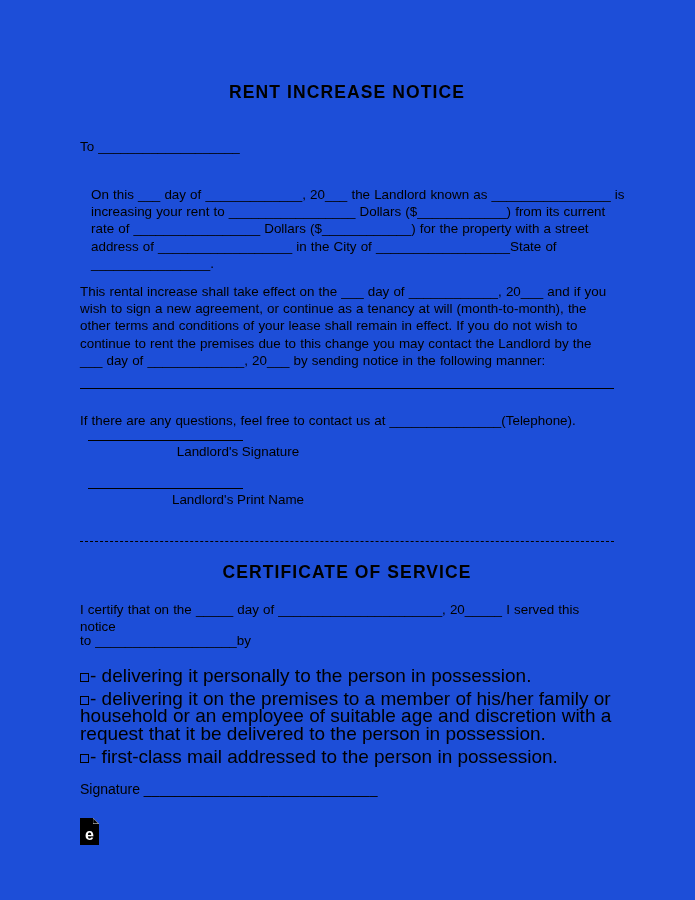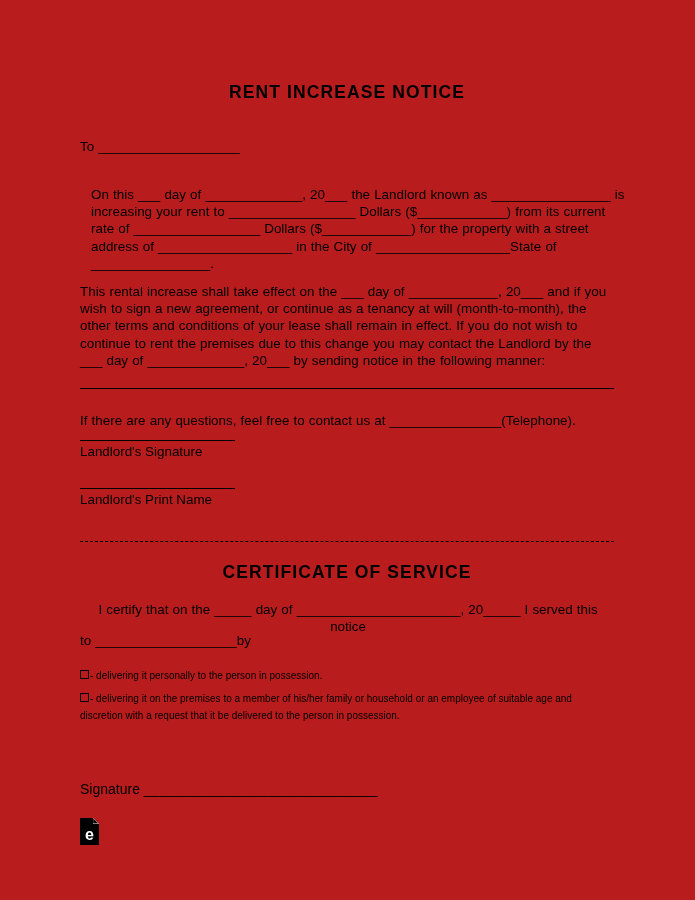--- a/index.html
+++ b/index.html
@@ -12,21 +12,21 @@
     width: 695px;
     height: 900px;
     font-family: "Liberation Sans", sans-serif;
     color: #000000;
     -webkit-font-smoothing: antialiased;
   }
   .page {
     position: relative;
     width: 695px;
     height: 900px;
-    background: #b91c1c;
+    background: #1d4ed8;
     box-sizing: border-box;
   }
   .content {
     position: absolute;
     left: 80px;
     top: 0;
     width: 534px;
   }
 
   
@@ -59,21 +59,21 @@
     top: 388px;
     left: 0;
     width: 534px;
     border-top: 1px solid #000;
     height: 0;
   }
 
   .questions { position: absolute; top: 412px; left: 0; width: 536px; }
 
   
-  .sig-block { position: absolute; left: 0; width: 300px; }
+  .sig-block { position: absolute; left: 8px; width: 300px; text-align: center; }
   .sig-1 { top: 440px; }
   .sig-2 { top: 488px; }
   .sig-rule {
     width: 155px;
     border-top: 1px solid #000;
     height: 0;
     margin: 0 0 2px 0;
   }
   .sig-label {
     font-size: 13.4px;
@@ -85,31 +85,31 @@
   .dashed-sep {
     position: absolute;
     top: 541px;
     left: 0;
     width: 534px;
     height: 0;
     border-top: 1.5px dashed #000;
   }
 
   
-  .certify-1 { position: absolute; top: 601px; left: 0; width: 536px; text-align: center; }
+  .certify-1 { position: absolute; top: 601px; left: 0; width: 536px; }
   .certify-2 { position: absolute; top: 632px; left: 0; width: 536px; }
 
   .check-list {
     position: absolute;
     top: 667px;
     left: 0;
     width: 536px;
   }
   .check-item {
-    font-size: 10px;
+    font-size: 19px;
     line-height: 17.2px;
     margin: 0 0 6px 0;
     text-align: left;
   }
   .check-item:last-child { margin-bottom: 0; }
   .cbox {
     display: inline-block;
     width: 9px;
     height: 9px;
     border: 1.3px solid #000;
@@ -177,20 +177,23 @@
 
     <div class="para certify-2">to ___________________by</div>
 
     <div class="check-list">
       <div class="check-item">
         <span class="cbox"></span><span>- delivering it personally to the person in possession.</span>
       </div>
       <div class="check-item">
         <span class="cbox"></span><span>- delivering it on the premises to a member of his/her family or household or an employee of suitable age and discretion with a request that it be delivered to the person in possession.</span>
       </div>
+      <div class="check-item">
+        <span class="cbox"></span><span>- first-class mail addressed to the person in possession.</span>
+      </div>
     </div>
 
     <div class="final-sig">
       <span>Signature</span><span class="blank"> </span><span>______________________________</span>
     </div>
 
   </div>
 
   <div class="logo">
     <svg width="20" height="27" viewBox="0 0 20 27" xmlns="http://www.w3.org/2000/svg">

